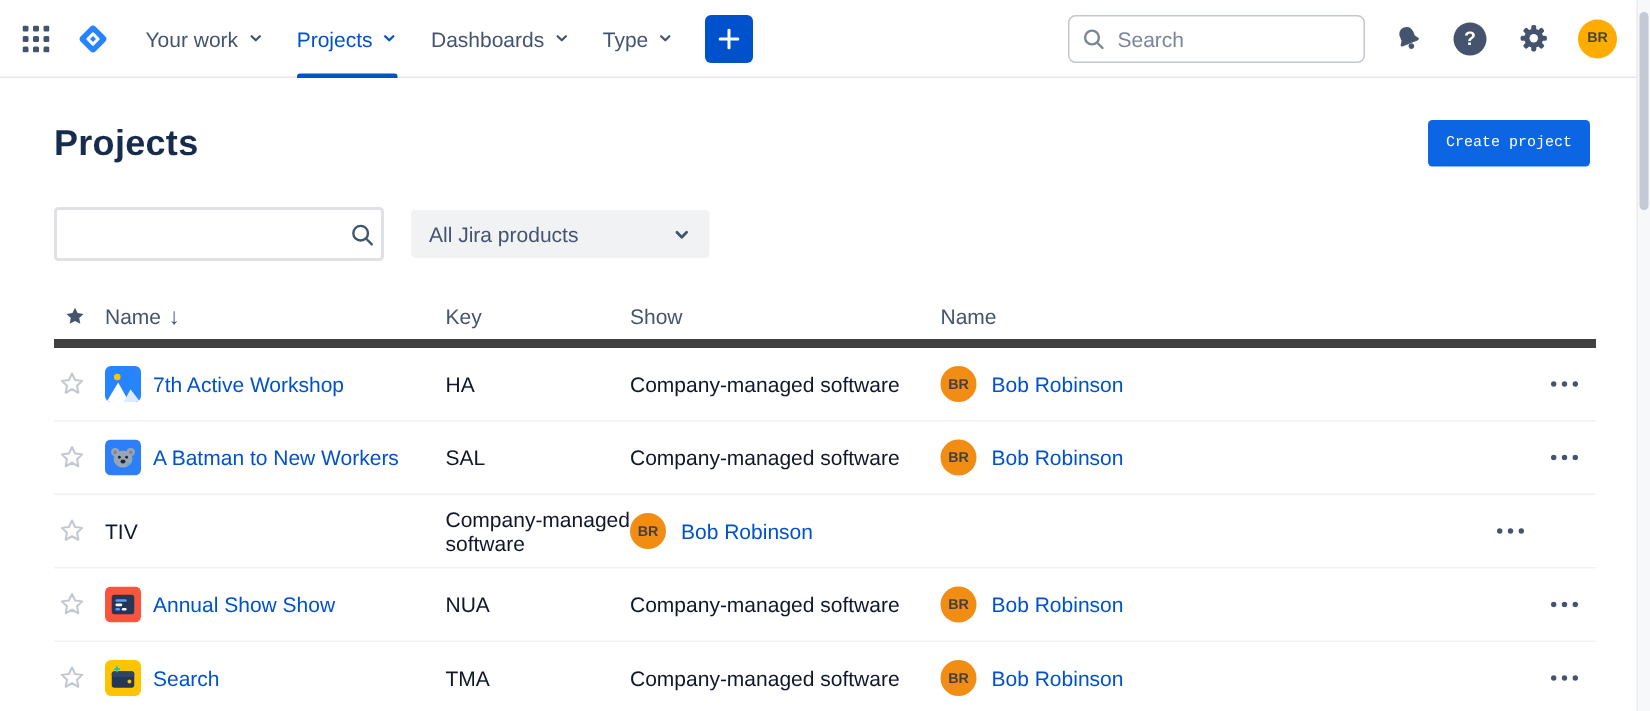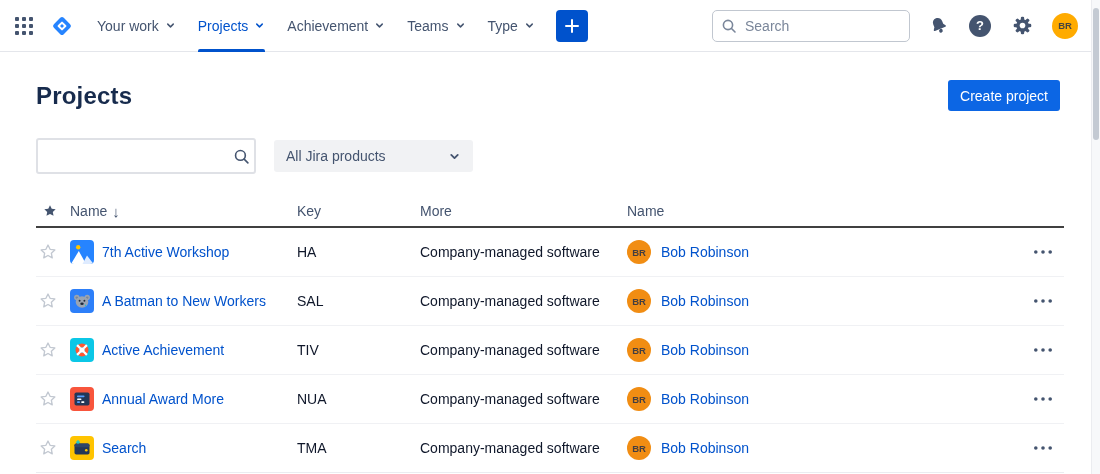--- a/index.html
+++ b/index.html
@@ -29,35 +29,35 @@
   .avatar{width:26px;height:26px;border-radius:50%;display:flex;align-items:center;
           justify-content:center;font-size:9.5px;font-weight:bold;color:rgba(23,43,77,.8);cursor:pointer;}
   .avatar.user{background:#FFAB00;}
   .avatar.lead{background:#F18D13;width:24px;height:24px;}
 
   
   .main{padding:0 36px;box-sizing:border-box;}
   .page-head{display:flex;align-items:center;justify-content:space-between;padding-top:28px;}
   h1{margin:0;font-size:24px;font-weight:600;color:#172B4D;letter-spacing:.2px;}
   .create-btn{background:#0C66E4;color:#fff;border:none;border-radius:3px;height:31px;
-              padding:0 12px;font-size:14px;font-family:Liberation Sans, sans-serif;cursor:pointer;margin-right:4px;}
+              padding:0 12px;font-size:10px;font-family:Liberation Mono, monospace;cursor:pointer;margin-right:4px;}
 
   .filter-row{display:flex;align-items:center;margin-top:27px;gap:18px;}
   .filter-search{display:flex;align-items:center;width:220px;height:36px;border:2px solid #DFE1E6;
               border-radius:3px;box-sizing:border-box;padding:0 10px;}
   .filter-search input{border:none;outline:none;flex:1;font-family:"Liberation Sans",sans-serif;
               font-size:14px;background:transparent;}
   .dropdown{display:flex;align-items:center;justify-content:space-between;width:199px;height:32px;
             background:#F1F2F4;border:none;border-radius:3px;padding:0 12px;box-sizing:border-box;
             color:#44546F;font-size:14px;font-family:"Liberation Sans",sans-serif;cursor:pointer;}
 
   
   .table{margin-top:22px;}
   .tgrid{display:grid;grid-template-columns:34px 227px 123px 207px 1fr 36px;align-items:center;}
-  .thead{height:30px;color:#44546F;font-weight:500;border-bottom:2px solid #404040;text-align:right;}
+  .thead{height:30px;color:#44546F;font-weight:500;border-bottom:6px solid #404040;text-align:right;}
   .thead .col{display:flex;align-items:center;gap:5px;}
   .trow{height:48px;border-bottom:1px solid #F0F1F4;}
   .trow:last-child{border-bottom:1px solid #EBECF0;}
   .name-cell{display:flex;align-items:center;gap:8px;min-width:0;}
   .proj-icon{border-radius:4px;display:block;flex:0 0 auto;}
   a.link{color:#0052CC;text-decoration:none;cursor:pointer;white-space:nowrap;}
   .lead-cell{display:flex;align-items:center;gap:10px;}
   .cell-text{color:#0f172a;}
   .actions{display:flex;justify-content:flex-end;padding-right:8px;}
   .meatball{background:transparent;border:none;cursor:pointer;padding:4px;display:flex;}
@@ -108,29 +108,21 @@
     </div>
     <div class="nav-item active">
       <span>Projects</span>
       <span style="display:flex;">
         <svg width="11" height="11" viewBox="0 0 12 12">
             <path d="M3 4.5 L6 7.5 L9 4.5" fill="none" stroke="#0052CC" stroke-width="1.6" stroke-linecap="round" stroke-linejoin="round"></path>
           </svg>
       </span>
     </div>
     <div class="nav-item">
-      <span>Achievement</span>
-      <span style="display:flex;">
-        <svg width="11" height="11" viewBox="0 0 12 12">
-            <path d="M3 4.5 L6 7.5 L9 4.5" fill="none" stroke="#44546F" stroke-width="1.6" stroke-linecap="round" stroke-linejoin="round"></path>
-          </svg>
-      </span>
-    </div>
-    <div class="nav-item">
-      <span>Teams</span>
+      <span>Dashboards</span>
       <span style="display:flex;">
         <svg width="11" height="11" viewBox="0 0 12 12">
             <path d="M3 4.5 L6 7.5 L9 4.5" fill="none" stroke="#44546F" stroke-width="1.6" stroke-linecap="round" stroke-linejoin="round"></path>
           </svg>
       </span>
     </div>
     <div class="nav-item">
       <span>Type</span>
       <span style="display:flex;">
         <svg width="11" height="11" viewBox="0 0 12 12">
@@ -225,21 +217,21 @@
         </svg>
       </div>
       <div class="col">
         <span>Name</span>
         <span style="font-size:15px;">↓</span>
       </div>
       <div class="col">
         <span>Key</span>
       </div>
       <div class="col">
-        <span>More</span>
+        <span>Show</span>
       </div>
       <div class="col">
         <span>Name</span>
       </div>
       <div></div>
     </div>
 
     <div class="tgrid trow">
       <div>
           <button class="star-btn">
@@ -319,32 +311,20 @@
     </div>
 
     <div class="tgrid trow">
       <div>
           <button class="star-btn">
         <svg width="20" height="20" viewBox="0 0 24 24">
           <path d="M12 3.6l2.5 5.2 5.7.7-4.2 3.9 1.1 5.6-5.1-2.8-5.1 2.8 1.1-5.6-4.2-3.9 5.7-.7z" fill="none" stroke="#C2C8D1" stroke-width="1.6" stroke-linejoin="round"></path>
         </svg>
           </button>
         </div>
-      <div class="name-cell">
-        <svg class="proj-icon" width="24" height="24" viewBox="0 0 24 24">
-          <rect width="24" height="24" fill="#0BC7E6"></rect>
-          <circle cx="12" cy="12" r="4.6" fill="none" stroke="#FF5630" stroke-width="3.8"></circle>
-          <circle cx="12" cy="12" r="2.6" fill="#FFFFFF"></circle>
-          <line x1="13.7" y1="10.3" x2="16.9" y2="7.1" stroke="#FFFFFF" stroke-width="2.2"></line>
-          <line x1="10.3" y1="10.3" x2="7.1" y2="7.1" stroke="#FFFFFF" stroke-width="2.2"></line>
-          <line x1="13.7" y1="13.7" x2="16.9" y2="16.9" stroke="#FFFFFF" stroke-width="2.2"></line>
-          <line x1="10.3" y1="13.7" x2="7.1" y2="16.9" stroke="#FFFFFF" stroke-width="2.2"></line>
-        </svg>
-        <a class="link">Active Achievement</a>
-      </div>
       <div class="cell-text">TIV</div>
       <div class="cell-text">Company-managed software</div>
       <div class="lead-cell">
         <div class="avatar lead">
           <span>BR</span>
         </div>
         <a class="link">Bob Robinson</a>
       </div>
       <div class="actions">
           <button class="meatball">
@@ -367,21 +347,21 @@
         </div>
       <div class="name-cell">
         <svg class="proj-icon" width="24" height="24" viewBox="0 0 24 24">
           <rect width="24" height="24" fill="#F8553C"></rect>
           <rect x="4.5" y="5.5" width="15" height="13" rx="1.8" fill="#243757"></rect>
           <rect x="7" y="8.5" width="7.5" height="1.7" rx="0.8" fill="#579DFF"></rect>
           <rect x="7" y="11.4" width="4.5" height="1.7" rx="0.8" fill="#FFFFFF"></rect>
           <rect x="7" y="14.3" width="3" height="1.7" rx="0.8" fill="#579DFF"></rect>
           <rect x="11.2" y="14.3" width="3.2" height="1.7" rx="0.8" fill="#FFFFFF"></rect>
         </svg>
-        <a class="link">Annual Award More</a>
+        <a class="link">Annual Show Show</a>
       </div>
       <div class="cell-text">NUA</div>
       <div class="cell-text">Company-managed software</div>
       <div class="lead-cell">
         <div class="avatar lead">
           <span>BR</span>
         </div>
         <a class="link">Bob Robinson</a>
       </div>
       <div class="actions">

